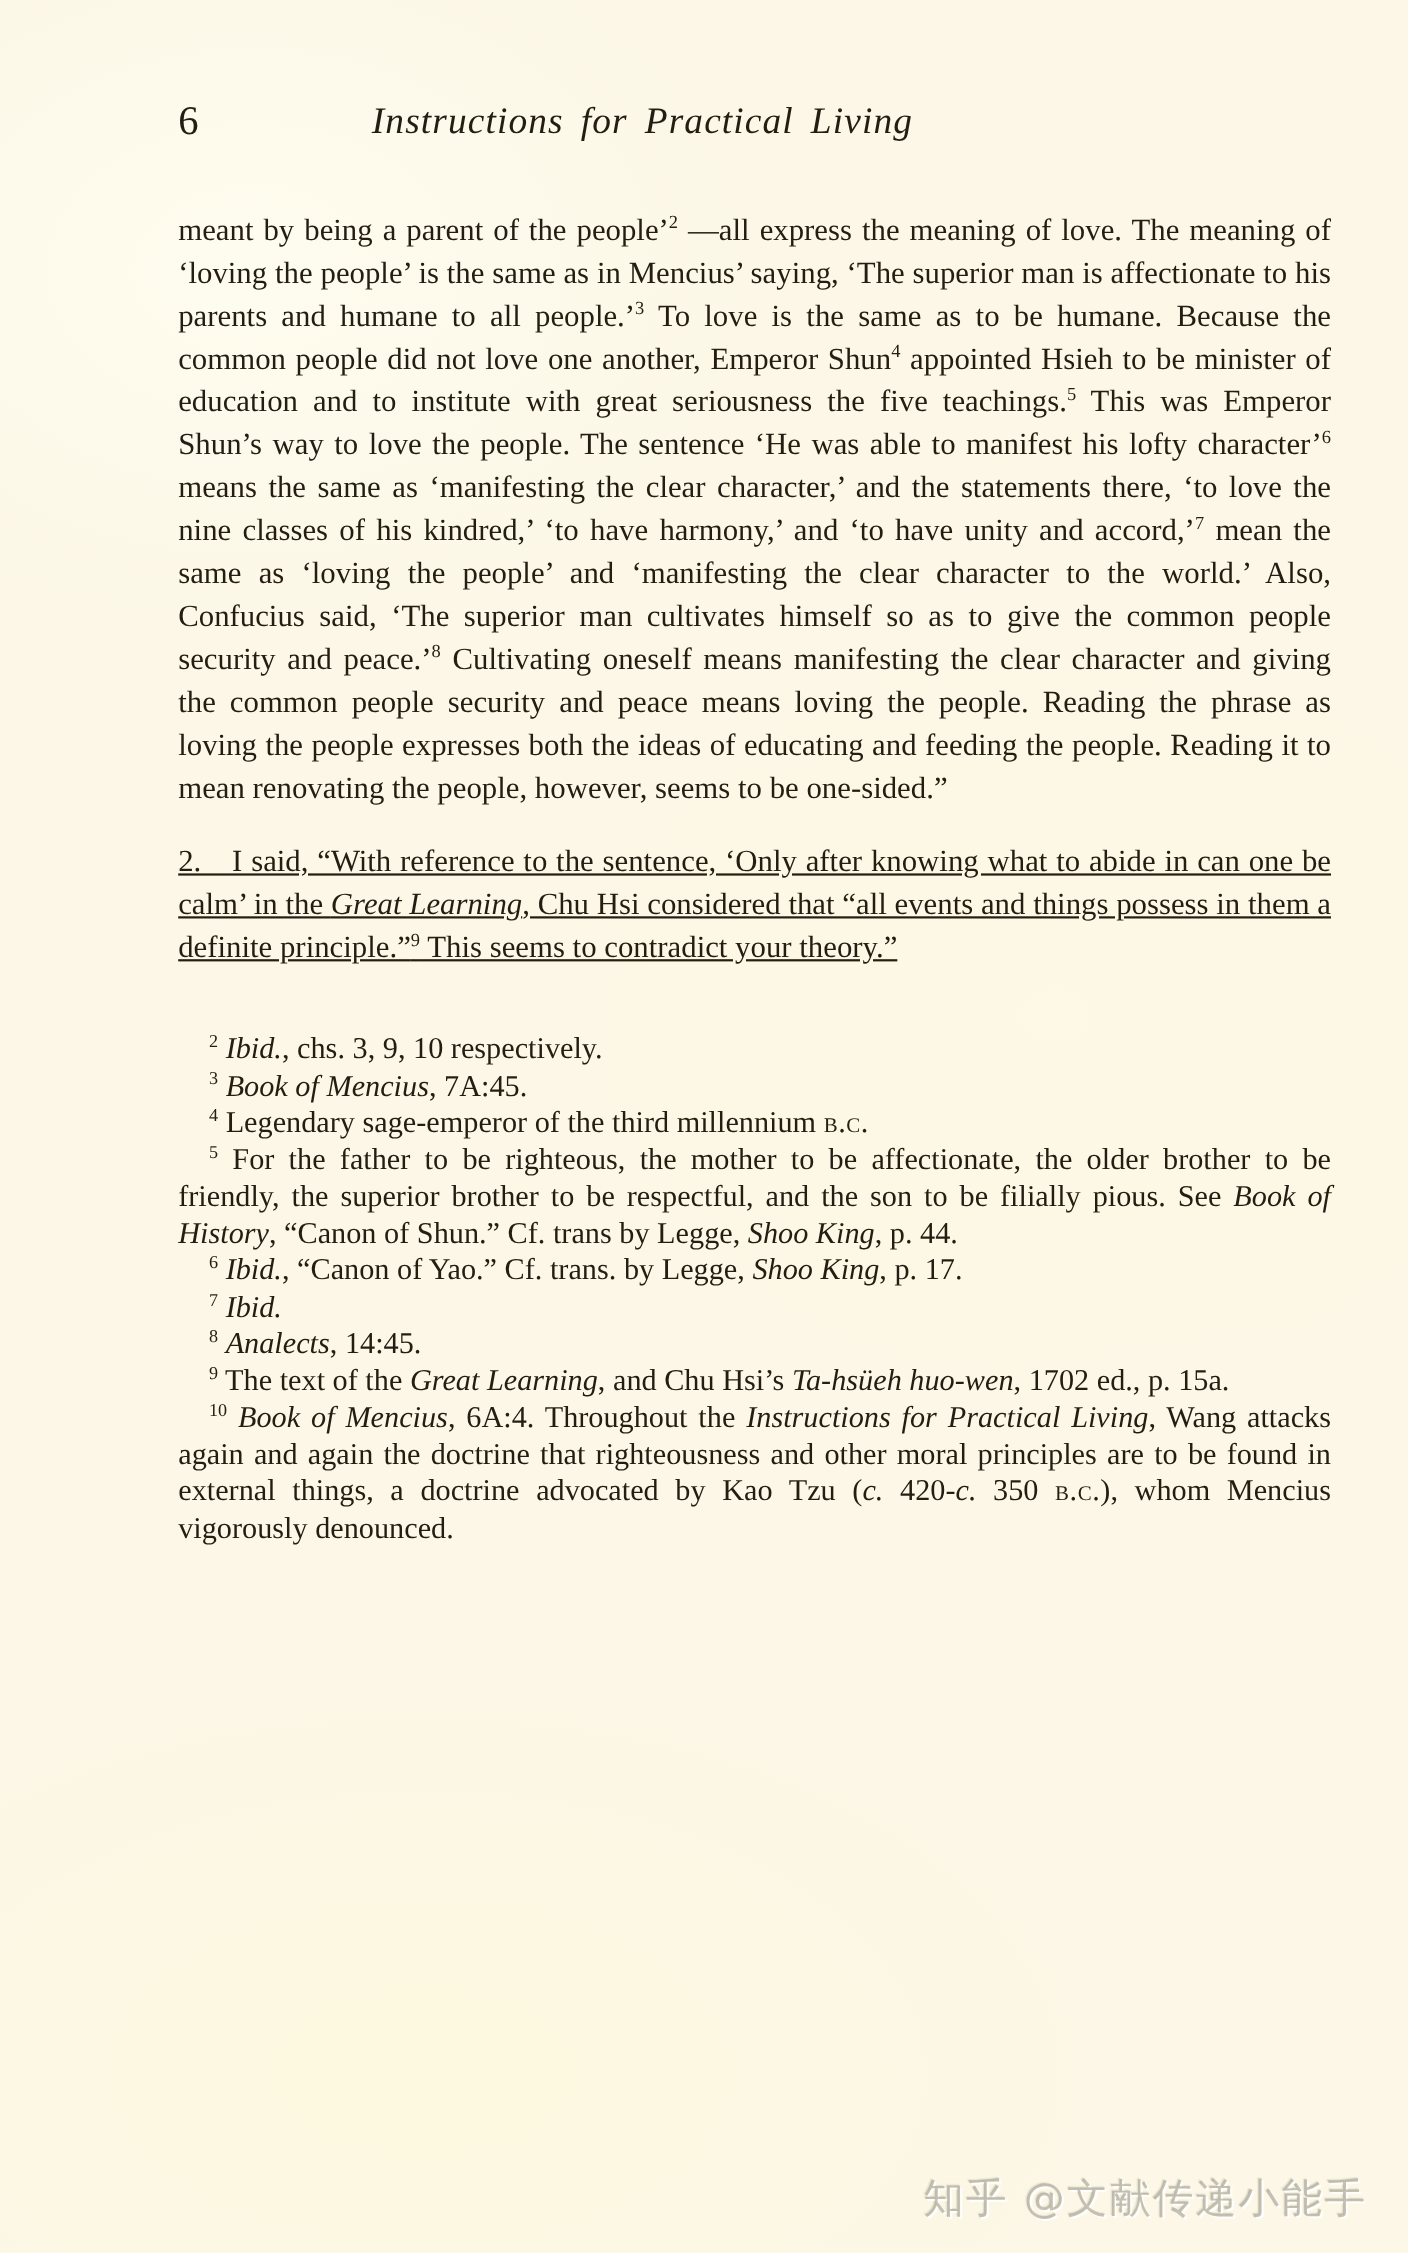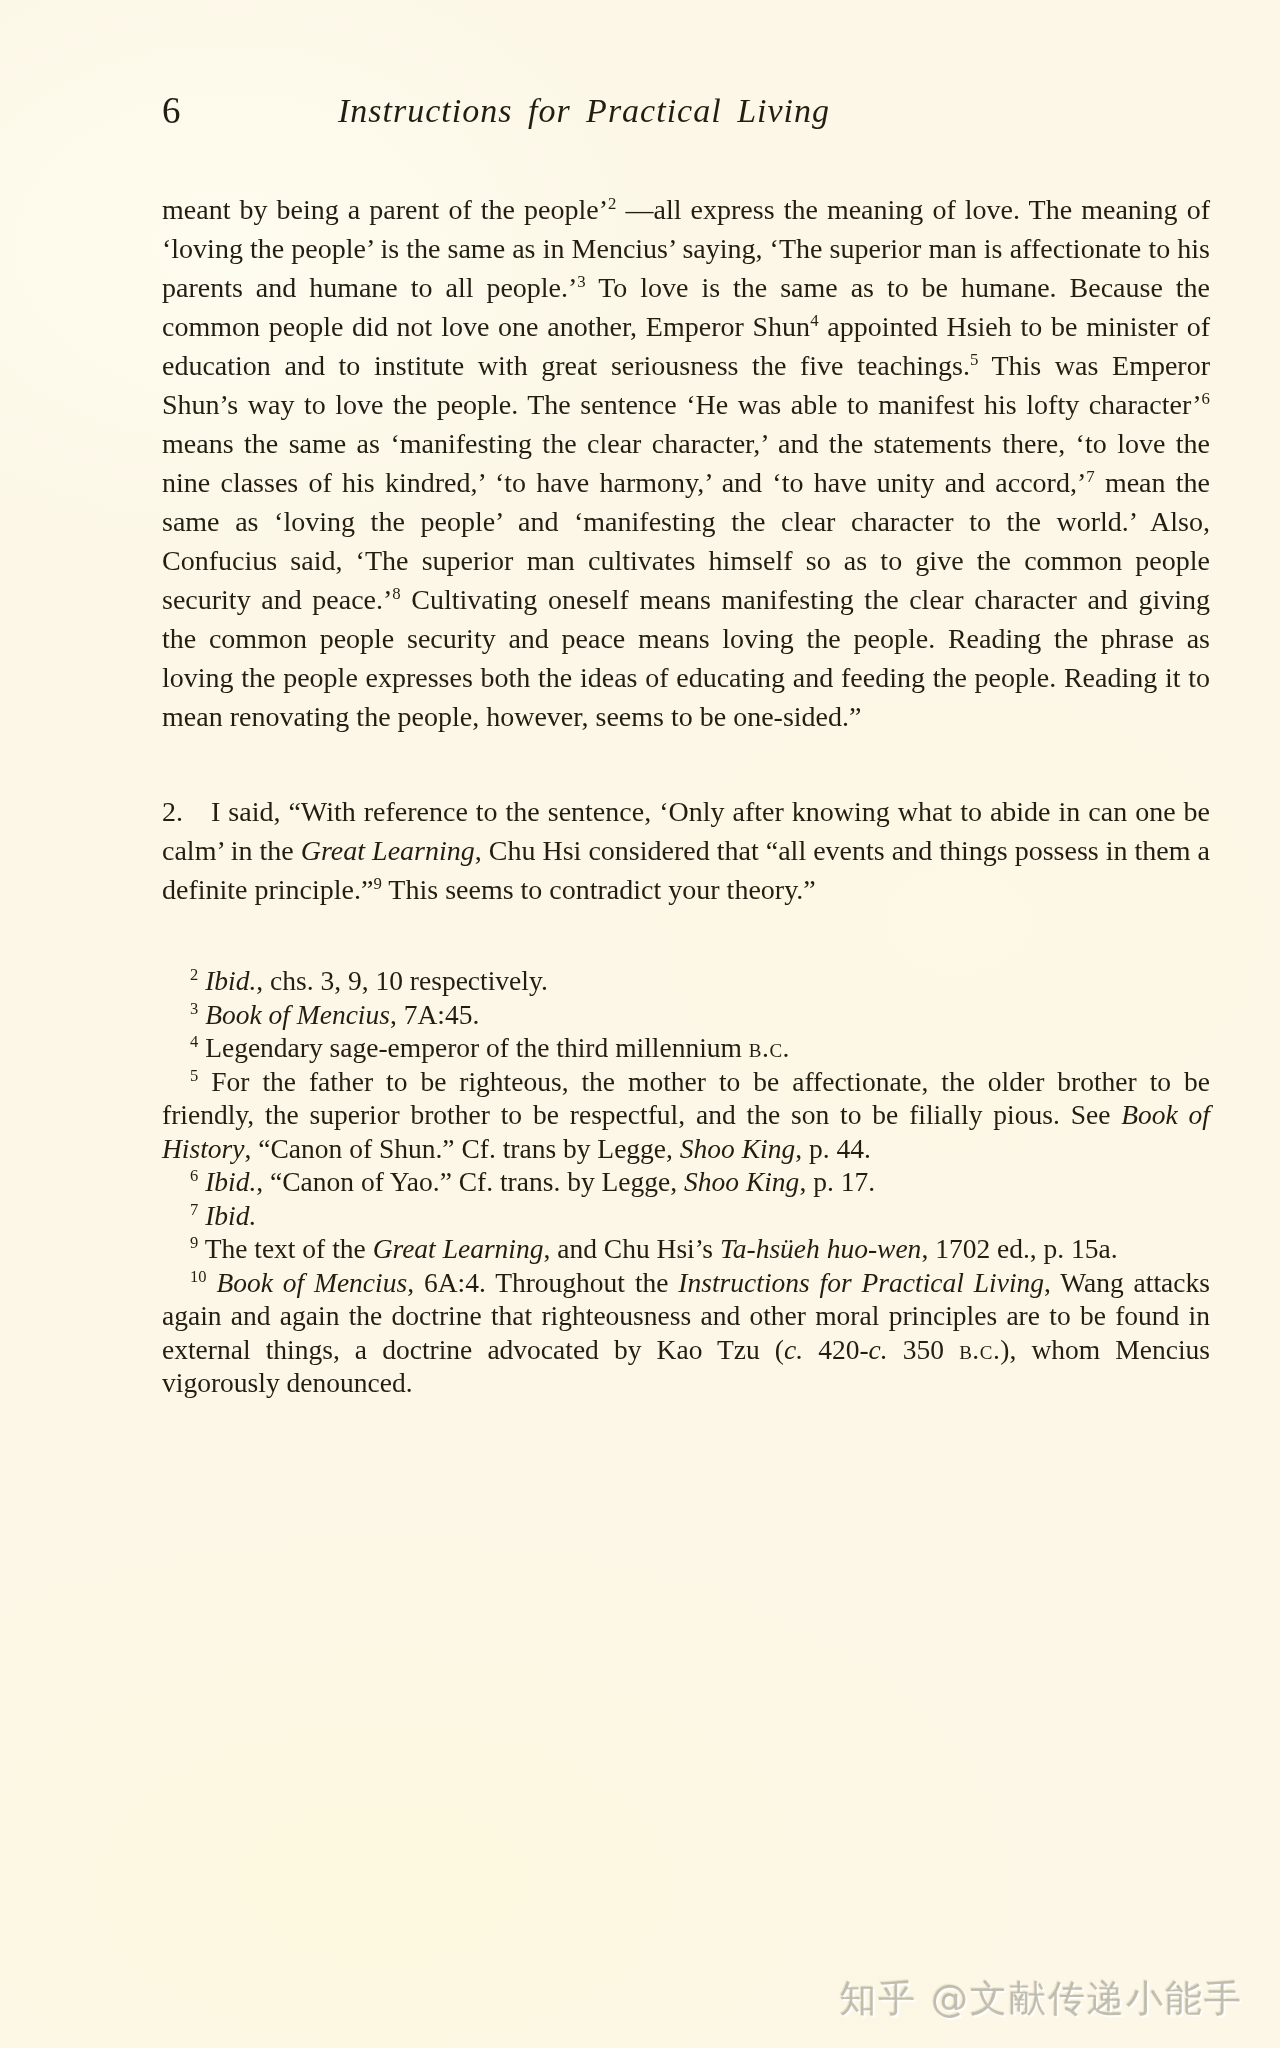--- a/index.html
+++ b/index.html
@@ -27,21 +27,21 @@
     word-spacing:6px;
   }
   .body-col{
     position:absolute;left:162px;top:190px;width:1048px;
   }
   .para{
     margin:0;
     font-size:28px;line-height:39px;
     text-align:justify;
   }
-  .para.p2{margin-top:56px;}
+  .para.p2{margin-top:28px;text-decoration:underline;}
   .para.p3{margin-top:6px;text-indent:38px;}
   sup{
     font-size:0.6em;
     line-height:0;
     vertical-align:super;
   }
   .i{font-style:italic;}
   .sc{font-variant:small-caps;letter-spacing:.5px;}
   .footnotes{
     margin-top:55px;
@@ -80,20 +80,21 @@
     <p class="para p2"><span>2.  I said, “With reference to the sentence, ‘Only after knowing what to abide in can one be calm’ in the </span><span class="i">Great Learning</span><span>, Chu Hsi considered that “all events and things possess in them a definite principle.”</span><sup>9</sup><span> This seems to contradict your theory.”</span></p>
 
 
     <div class="footnotes">
       <p class="footnote"><sup>2</sup><span> </span><span class="i">Ibid.</span><span>, chs. 3, 9, 10 respectively.</span></p>
       <p class="footnote"><sup>3</sup><span> </span><span class="i">Book of Mencius</span><span>, 7A:45.</span></p>
       <p class="footnote"><sup>4</sup><span> Legendary sage-emperor of the third millennium </span><span class="sc">b.c.</span></p>
       <p class="footnote"><sup>5</sup><span> For the father to be righteous, the mother to be affectionate, the older brother to be friendly, the superior brother to be respectful, and the son to be filially pious. See </span><span class="i">Book of History</span><span>, “Canon of Shun.” Cf. trans by Legge, </span><span class="i">Shoo King</span><span>, p. 44.</span></p>
       <p class="footnote"><sup>6</sup><span> </span><span class="i">Ibid.</span><span>, “Canon of Yao.” Cf. trans. by Legge, </span><span class="i">Shoo King</span><span>, p. 17.</span></p>
       <p class="footnote"><sup>7</sup><span> </span><span class="i">Ibid.</span></p>
+      <p class="footnote"><sup>8</sup><span> </span><span class="i">Analects</span><span>, 14:45.</span></p>
       <p class="footnote"><sup>9</sup><span> The text of the </span><span class="i">Great Learning</span><span>, and Chu Hsi’s </span><span class="i">Ta-hsüeh huo-wen</span><span>, 1702 ed., p. 15a.</span></p>
       <p class="footnote"><sup>10</sup><span> </span><span class="i">Book of Mencius</span><span>, 6A:4. Throughout the </span><span class="i">Instructions for Practical Living</span><span>, Wang attacks again and again the doctrine that righteousness and other moral principles are to be found in external things, a doctrine advocated by Kao Tzu (</span><span class="i">c.</span><span> 420-</span><span class="i">c.</span><span> 350 </span><span class="sc">b.c.</span><span>), whom Mencius vigorously denounced.</span></p>
     </div>
 
   </div>
 
   <div class="watermark">知乎 @文献传递小能手</div>
 
 </div>
 

